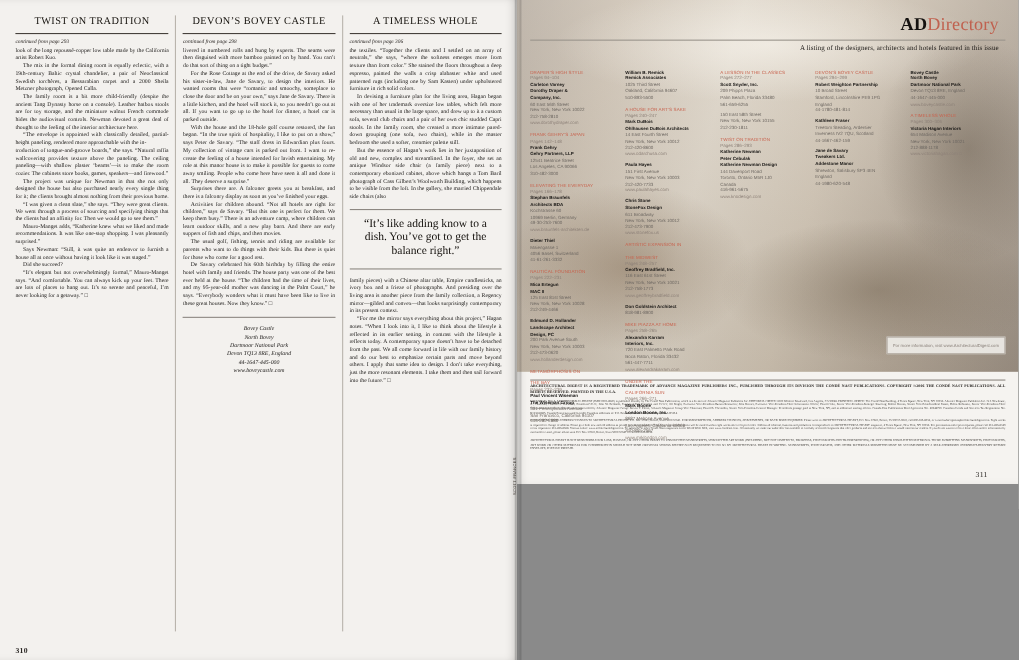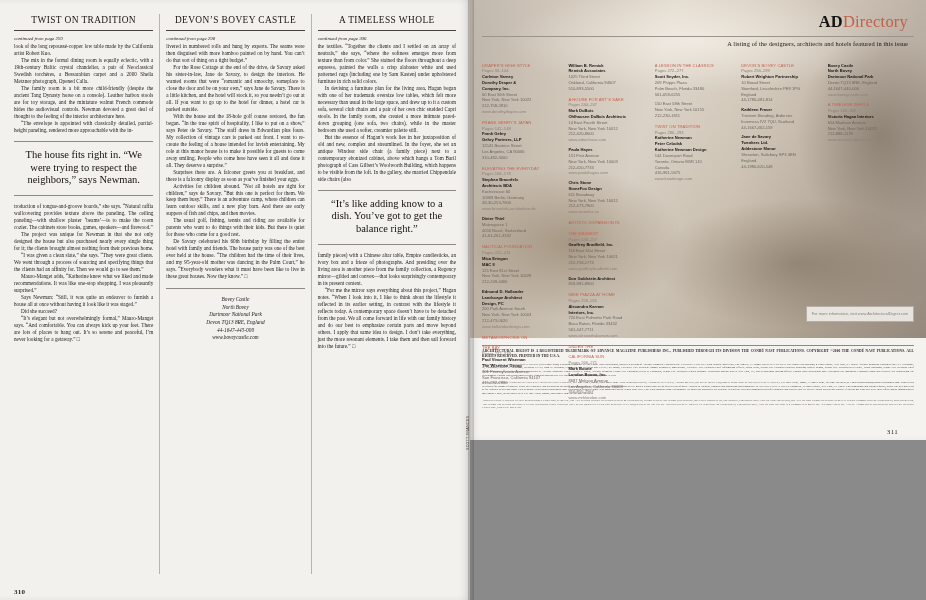--- a/index.html
+++ b/index.html
@@ -243,21 +243,20 @@
   <div class="page-left">
     <div class="cols">
 
       <div class="col">
         <div class="col-head">TWIST ON TRADITION</div>
         <div class="contfrom">continued from page 293</div>
         <p class="noind">look of the long repoussé-copper low table made by the California artist Robert Kuo.</p>
         <p>The mix in the formal dining room is equally eclectic, with a 19th-century Baltic crystal chandelier, a pair of Neoclassical Swedish torchères, a Bessarabian carpet and a 2000 Sheila Metzner photograph, Opened Calla.</p>
         <p>The family room is a bit more child-friendly (despite the ancient Tang Dynasty horse on a console). Leather hatbox stools are for toy storage, and the miniature walnut French commode hides the audiovisual controls. Newman devoted a great deal of thought to the feeling of the interior architecture here.</p>
         <p>“The envelope is appointed with classically detailed, partial-height paneling, rendered more approachable with the in-</p>
-        <div class="pullquote">The house fits right in. “We were trying to respect the neighbors,” says Newman.</div>
         <p class="noind">troduction of tongue-and-groove boards,” she says. “Natural raffia wallcovering provides texture above the paneling. The ceiling paneling—with shallow plaster ‘beams’—is to make the room cozier. The cabinets store books, games, speakers—and firewood.”</p>
         <p>The project was unique for Newman in that she not only designed the house but also purchased nearly every single thing for it; the clients brought almost nothing from their previous home.</p>
         <p>“I was given a clean slate,” she says. “They were great clients. We went through a process of sourcing and specifying things that the clients had an affinity for. Then we would go to see them.”</p>
         <p>Mauro-Manget adds, “Katherine knew what we liked and made recommendations. It was like one-stop shopping. I was pleasantly surprised.”</p>
         <p>Says Newman: “Still, it was quite an endeavor to furnish a house all at once without having it look like it was staged.”</p>
         <p>Did she succeed?</p>
         <p>“It’s elegant but not overwhelmingly formal,” Mauro-Manget says. “And comfortable. You can always kick up your feet. There are lots of places to hang out. It’s so serene and peaceful, I’m never looking for a getaway.” □</p>
       </div>
 
       <div class="col">

